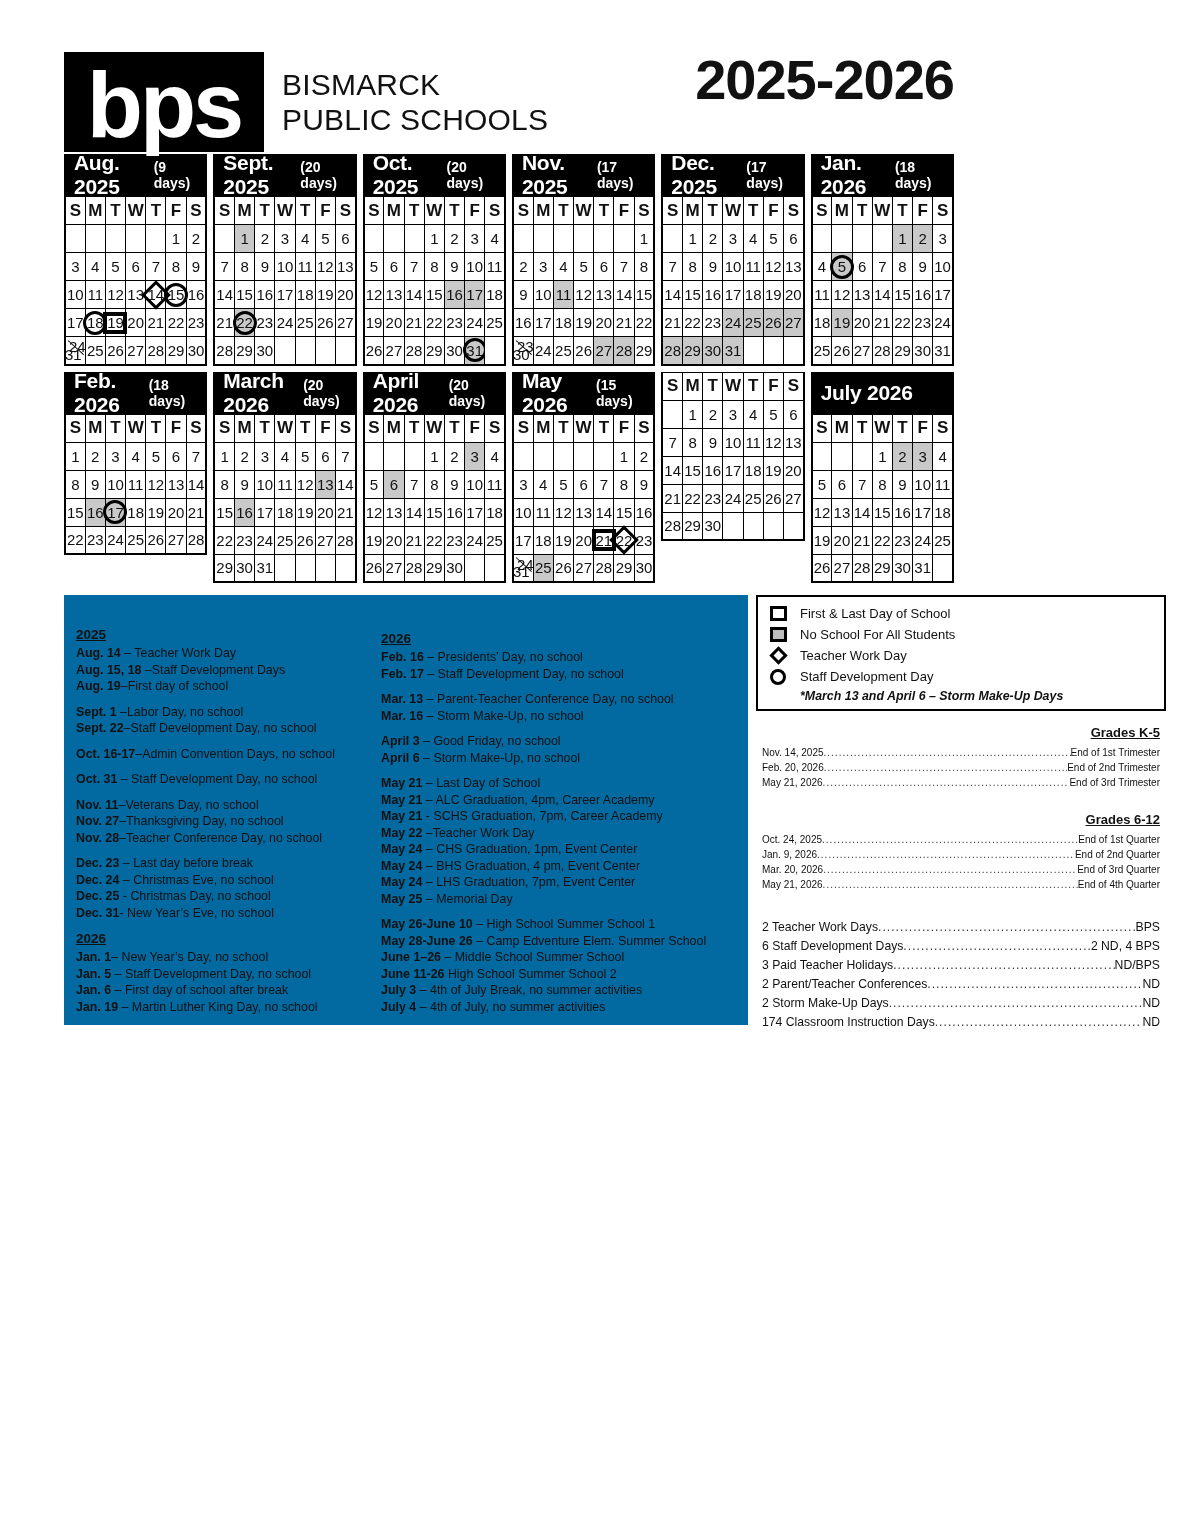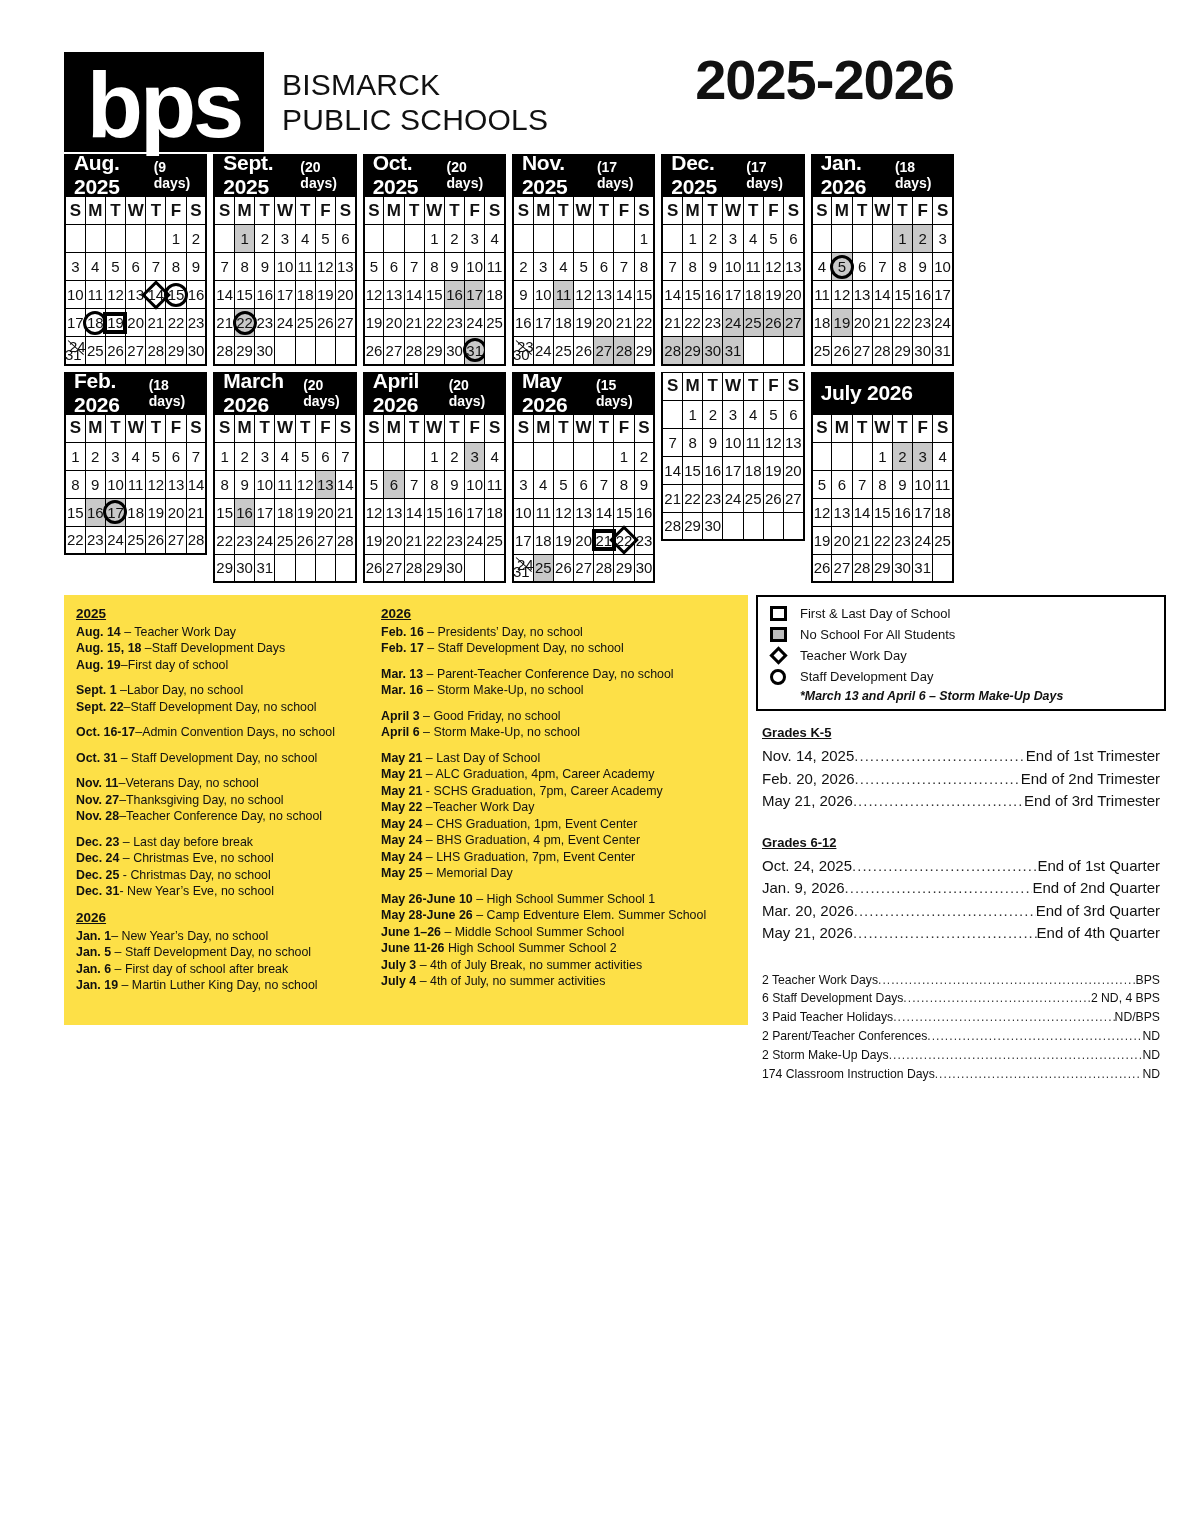--- a/index.html
+++ b/index.html
@@ -57,22 +57,22 @@
   .split { font-size:10px; line-height:1; }
   .split .a { position:absolute; left:3px; top:2px; }
   .split .b { position:absolute; right:3px; bottom:2px; }
   .split .slash { position:absolute; left:0; top:0; width:100%; height:100%; }
   .split .slash:after { content:""; position:absolute; left:12%; top:10%;
      width:112%; height:1px; background:#000; transform-origin: left center;
      transform: rotate(42deg); }
 
   
   .lower { display:flex; gap: 8px; margin-top: 12px; align-items:flex-start; }
-  .notes-wrap { background:#fde047; display:flex; padding: 10px 8px 10px 12px;
-                width: 684px; height: 430px; }
+  .notes-wrap { background:#0369a1; display:flex; padding: 10px 8px 10px 12px;
+                width: 684px; height: 430px; align-items: flex-end; }
   .notes-col { font-size: 12.4px; line-height: 1.33; }
   .notes-col.c1 { width: 306px; }
   .notes-col.c2 { width: 360px; }
   .yr { font-weight:700; font-size:13.5px; text-decoration: underline;
         margin-bottom: 1px; }
   .note { white-space: nowrap; }
   .note b { font-weight:700; }
   .gap { height: 9px; }
 
   .right-col { width: 410px; }
@@ -83,23 +83,23 @@
             justify-content:center; flex: 0 0 20px; }
   .ic-square { width:17px; height:15px; border:3px solid #000; background:#fff; }
   .ic-square-f { width:17px; height:15px; border:3px solid #000; background:#bdbdbd; }
   .ic-diamond { width:13px; height:13px; border:3px solid #000;
                 transform: rotate(45deg); }
   .ic-circle { width:16px; height:16px; border:3px solid #000; border-radius:50%; }
   .leg-foot { font-size: 12.4px; font-style: italic; font-weight:600;
               padding-left: 32px; margin-top:2px; }
 
   .grades { margin-top: 14px; padding: 0 6px; }
-  .g-title { text-align:left; font-weight:700; font-size:13px;
+  .g-title { text-align:right; font-weight:700; font-size:13px;
              text-decoration: underline; margin-bottom: 5px; }
-  .g-row { display:flex; font-size: 15px; line-height:1.5; }
+  .g-row { display:flex; font-size: 10px; line-height:1.5; }
   .g-date { white-space:nowrap; }
   .g-dots { flex:1; overflow:hidden; white-space:nowrap; letter-spacing:1px;
             color:#333; }
   .g-val { white-space:nowrap; }
   .sum { margin-top: 26px; padding: 0 6px; }
   .sum .g-row { font-size: 12.2px; line-height: 1.55; }
 
   
   .footer { position:absolute; left:64px; right:64px; bottom: 52px;
             background:#000; color:#fff; height: 34px;

